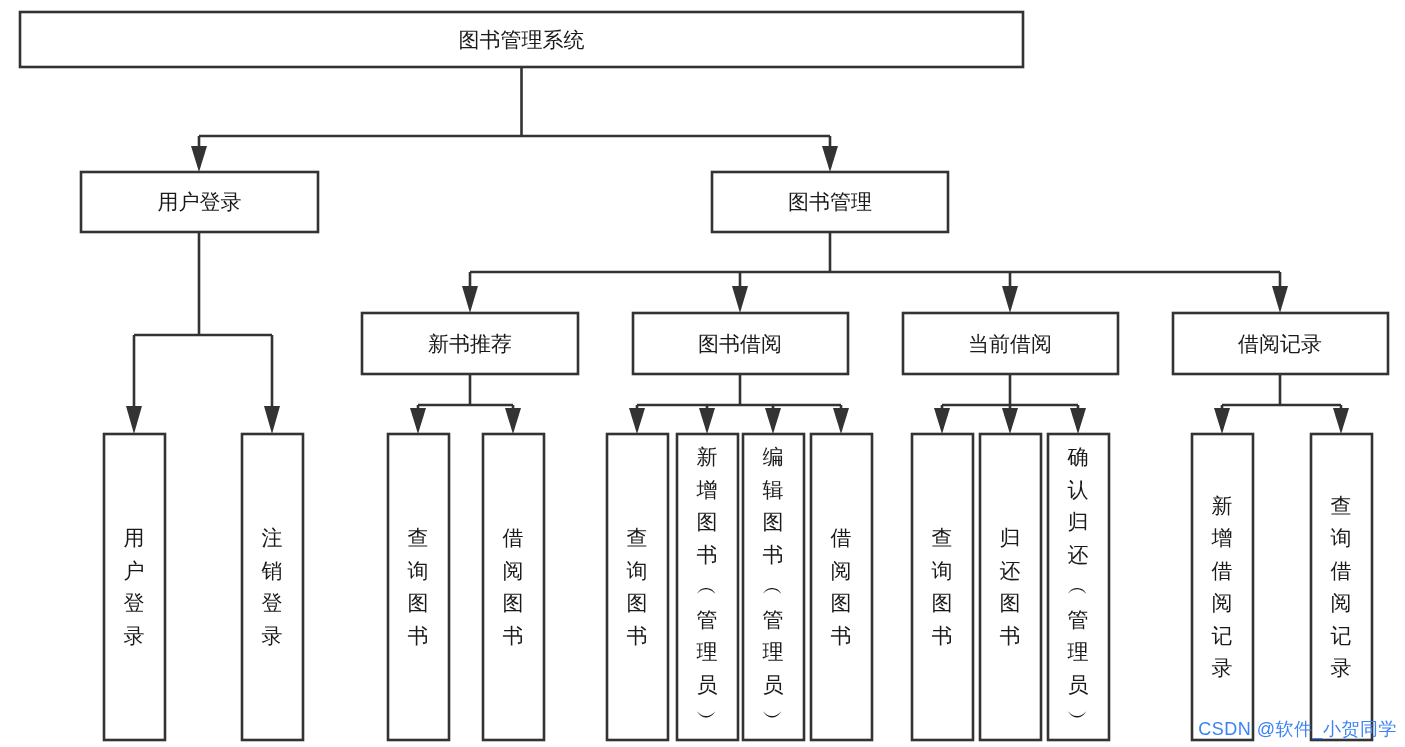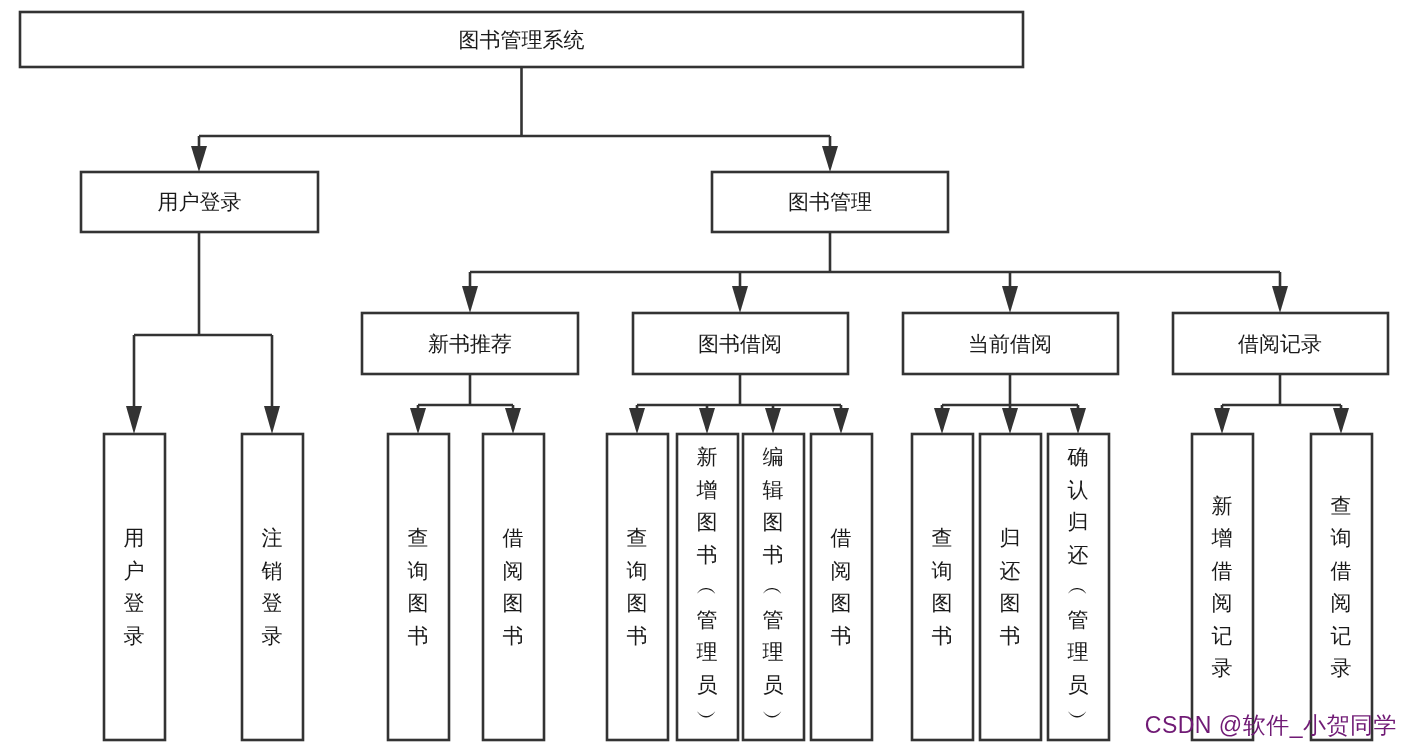--- a/index.html
+++ b/index.html
@@ -50,22 +50,22 @@
     font-family: "Liberation Sans", "DejaVu Sans", sans-serif;
     font-size: 21px;
     fill: #1a1a1a;
     text-anchor: middle;
   }
   .watermark {
     position: absolute;
     right: 8px;
     bottom: 6px;
     font-family: "Liberation Sans", "DejaVu Sans", sans-serif;
-    font-size: 23px;
-    color: #701a75;
+    font-size: 18px;
+    color: #3b82f6;
     white-space: nowrap;
     letter-spacing: 0.5px;
     user-select: none;
   }
 </style>
 </head>
 <body>
 
 <div id="diagram-root">
   <svg class="diagram-canvas" viewBox="0 0 1405 747" xmlns="http://www.w3.org/2000/svg">

